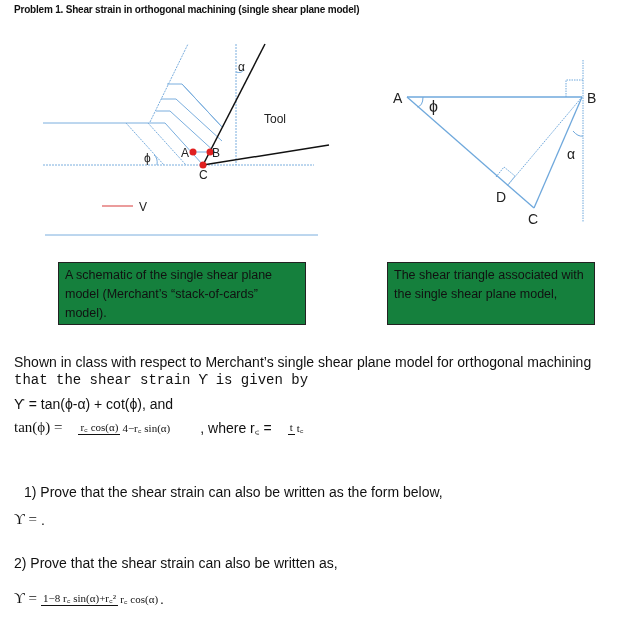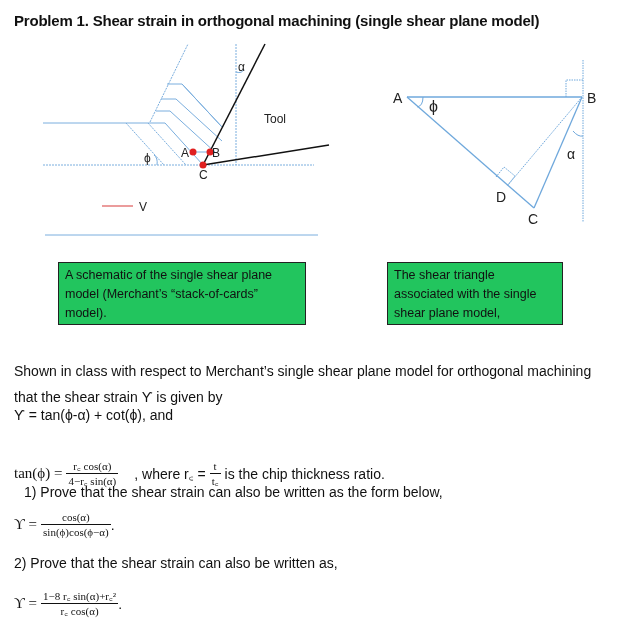--- a/index.html
+++ b/index.html
@@ -1,24 +1,24 @@
 <!DOCTYPE html>
 <html><head>
 <meta charset="utf-8">
 <style>
   html, body { margin: 0; padding: 0; background: #ffffff; }
   body { width: 634px; height: 640px; position: relative; overflow: hidden;
          font-family: "Liberation Sans", sans-serif; color: #111; }
-  .title { position: absolute; left: 14px; top: 12px; font-size: 15px; font-weight: bold; letter-spacing: -0.2px; }
+  .title { position: absolute; left: 14px; top: 4px; font-size: 10px; font-weight: bold; letter-spacing: -0.2px; }
   svg { position: absolute; left: 0; top: 0; }
-  .caption { position: absolute; border: 1px solid #222; background: #22c55e; font-size: 12.5px; line-height: 19px; padding: 3px 6px; box-sizing: border-box; }
+  .caption { position: absolute; border: 1px solid #222; background: #15803d; font-size: 12.5px; line-height: 19px; padding: 3px 6px; box-sizing: border-box; }
   .cap1 { left: 58px; top: 262px; width: 248px; height: 63px; }
-  .cap2 { left: 387px; top: 262px; width: 176px; height: 63px; }
+  .cap2 { left: 387px; top: 262px; width: 208px; height: 63px; }
   .para { position: absolute; left: 14px; font-size: 14px; line-height: 21px; }
-  .frac { display: inline-flex; flex-direction: column; vertical-align: middle; text-align: center; font-family: "Liberation Serif", serif; font-size: 11px; line-height: 12px; }
+  .frac { display: inline-flex; flex-direction: row; vertical-align: middle; text-align: center; font-family: "Liberation Serif", serif; font-size: 11px; line-height: 12px; }
   .frac .num { border-bottom: 1px solid #111; padding: 0 2px 1px; }
   .frac .den { padding: 1px 2px 0; }
   .eqline { position: absolute; left: 14px; font-size: 14px; display: flex; align-items: center; }
   .eqline .lhs { font-family: "Liberation Serif", serif; font-size: 15px; margin-right: 4px; }
 </style>
 </head>
 <body>
 
 <div class="title">Problem 1.  Shear strain in orthogonal machining (single shear plane model)</div>
 
@@ -78,46 +78,41 @@
     <text x="528" y="224">C</text>
     <text x="496" y="202">D</text>
     <text x="429" y="112" font-size="16">ϕ</text>
     <text x="567" y="159">α</text>
   </g>
 </svg>
 
 <div class="caption cap1">A schematic of the single shear plane model (Merchant’s “stack-of-cards” model).</div>
 <div class="caption cap2">The shear triangle associated with the single shear plane model,</div>
 
-<div class="para" style="top:352px;margin-top:9px;">Shown in class with respect to Merchant’s single shear plane model for orthogonal machining</div>
-<div class="para" style="top:387px;">that the shear strain ϒ is given by</div>
-<div class="para" style="top:405px;">ϒ = tan(ϕ-α) + cot(ϕ), and</div>
+<div class="para" style="top:352px;">Shown in class with respect to Merchant’s single shear plane model for orthogonal machining</div>
+<div class="para" style="top:370px;font-family:Liberation Mono, monospace;">that the shear strain ϒ is given by</div>
+<div class="para" style="top:394px;">ϒ = tan(ϕ-α) + cot(ϕ), and</div>
 
-<div class="eqline" style="top:460px;">
+<div class="eqline" style="top:418px;gap:12px;">
   <span class="lhs">tan(ϕ) =</span>
   <span class="frac">
     <span class="num">r꜀ cos(α)</span>
     <span class="den">4−r꜀ sin(α)</span>
   </span>
   <span style="margin-left:16px">, where r꜀ =</span>
   <span class="frac" style="margin:0 4px">
     <span class="num">t</span>
     <span class="den">t꜀</span>
   </span>
-  <span>is the chip thickness ratio.</span>
 </div>
 
 <div class="para" style="top:482px;margin-left:10px;">1) Prove that the shear strain can also be written as the form below,</div>
 
 <div class="eqline" style="top:511px;">
   <span class="lhs">ϒ =</span>
-  <span class="frac">
-    <span class="num">cos(α)</span>
-    <span class="den">sin(ϕ)cos(ϕ−α)</span>
-  </span>
   <span>.</span>
 </div>
 
 <div class="para" style="top:553px;">2) Prove that the shear strain can also be written as,</div>
 
 <div class="eqline" style="top:590px;">
   <span class="lhs">ϒ =</span>
   <span class="frac">
     <span class="num">1−8 r꜀ sin(α)+r꜀²</span>
     <span class="den">r꜀ cos(α)</span>

